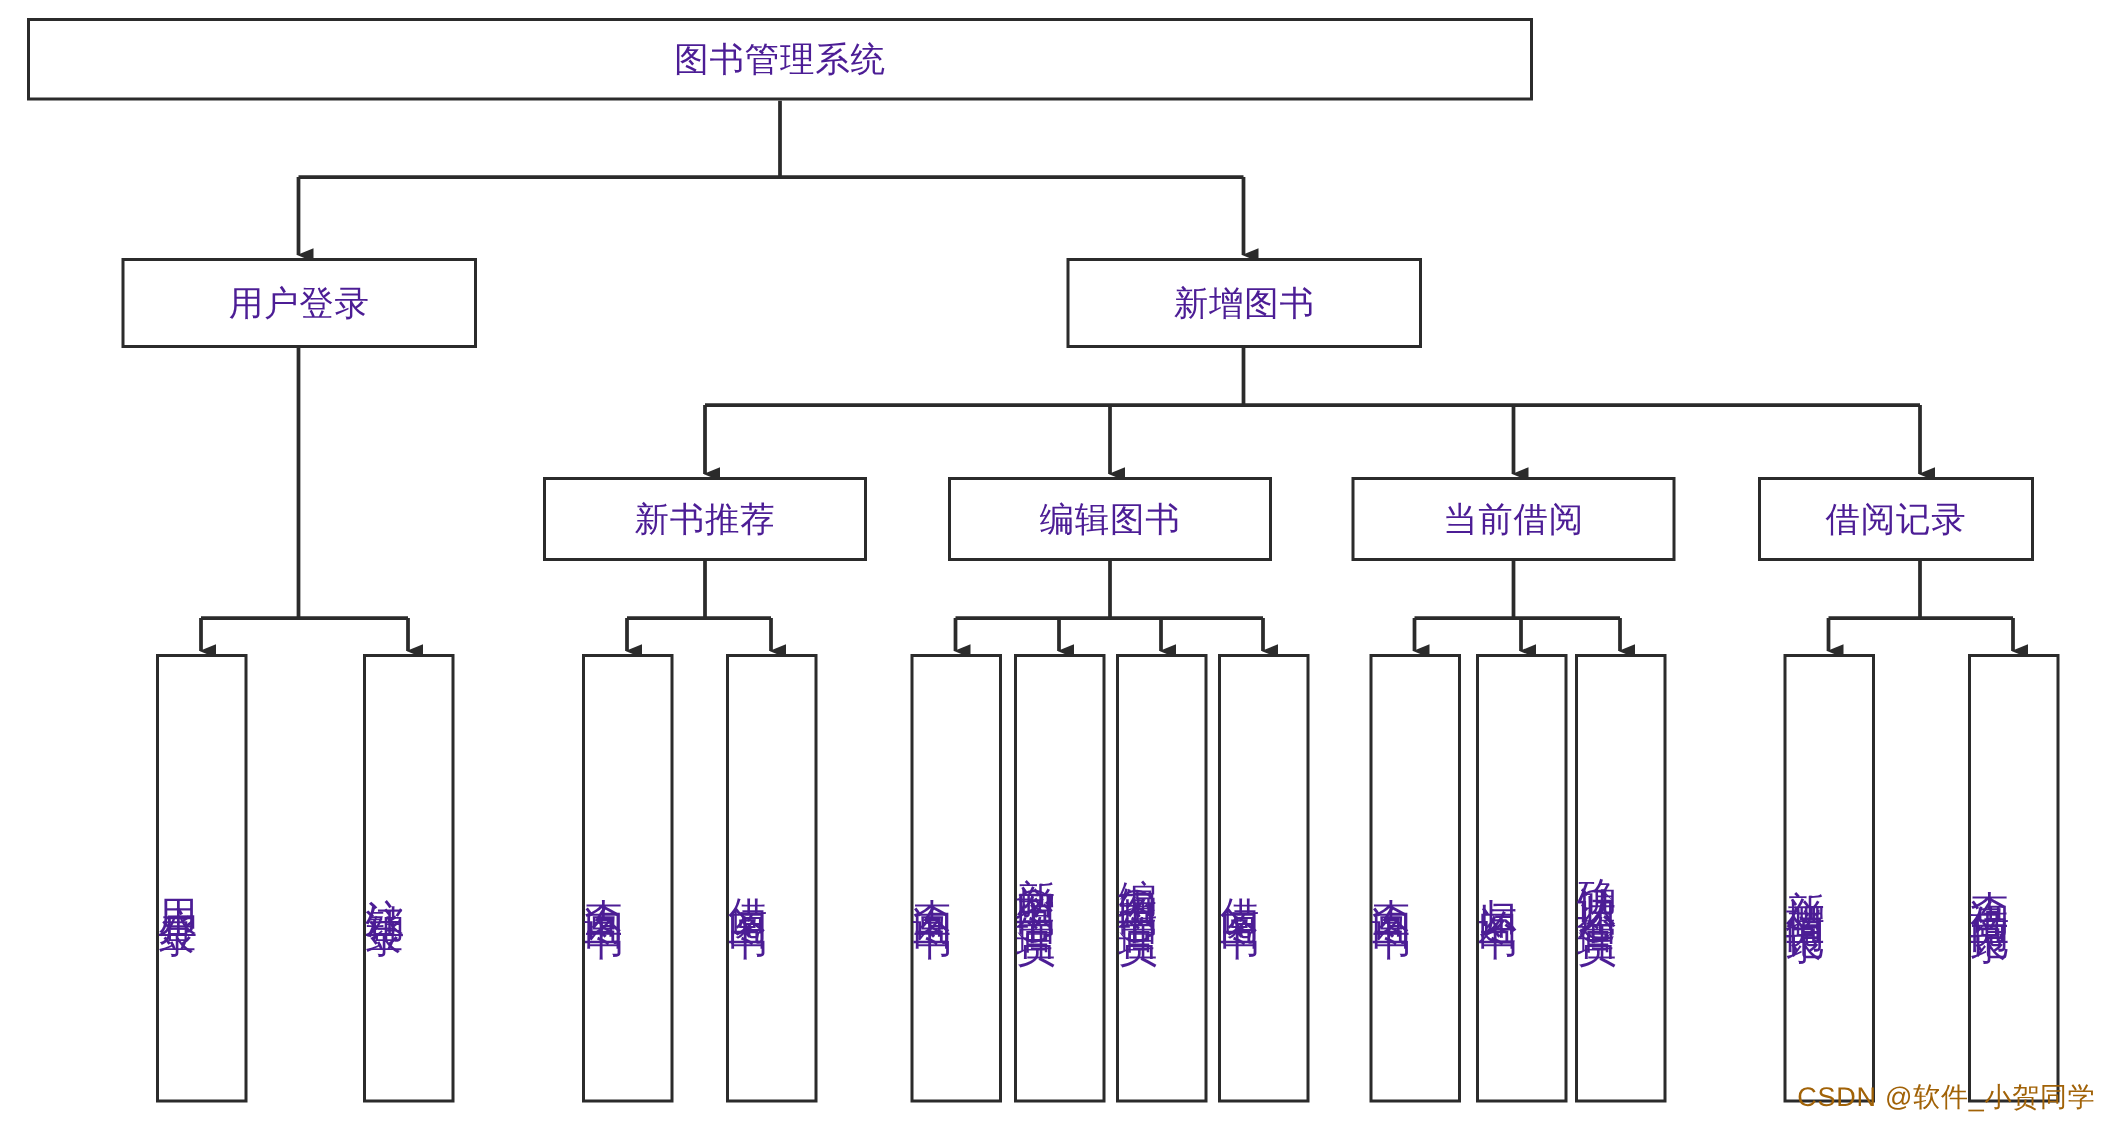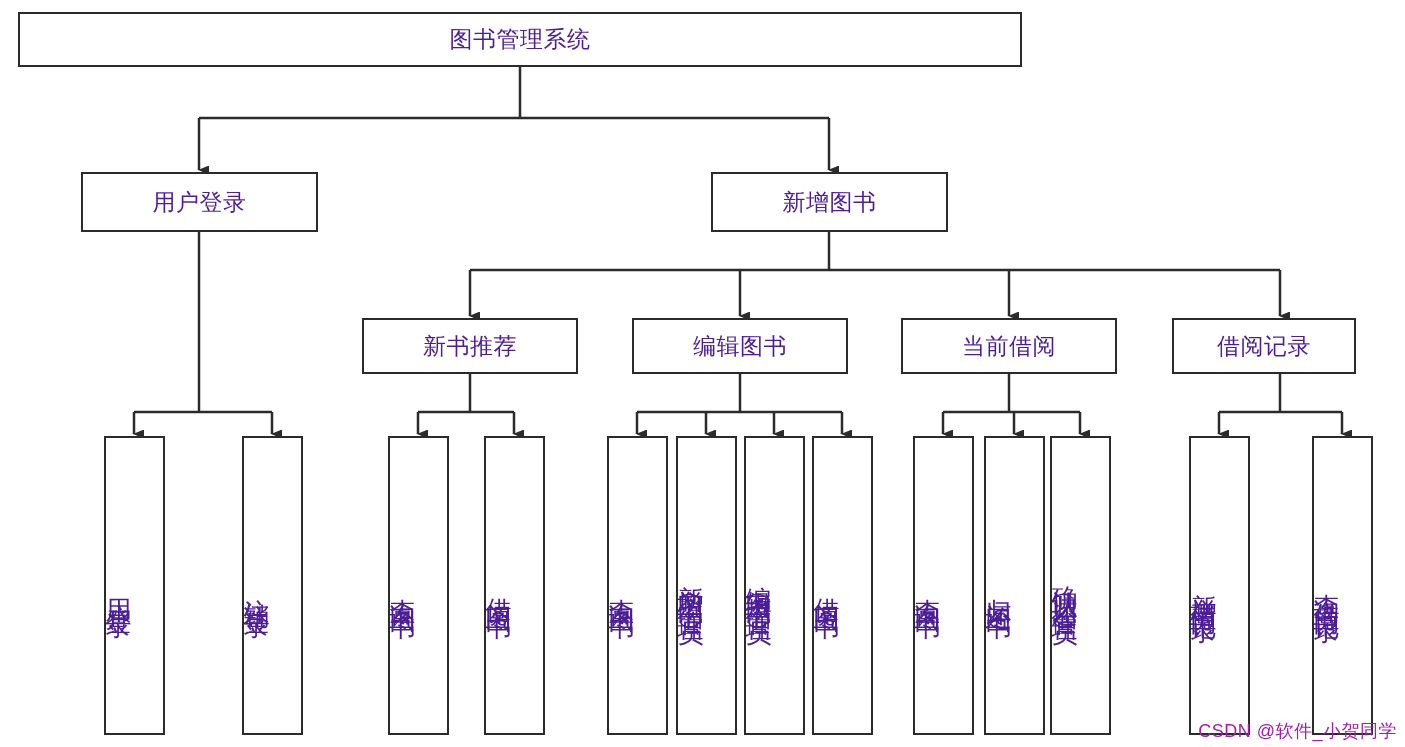--- a/index.html
+++ b/index.html
@@ -56,21 +56,21 @@
     line-height: 1.0;
     letter-spacing: 5px;
     white-space: nowrap;
     text-align: center;
   }
   .watermark {
     position: absolute;
     right: 8px;
     bottom: 4px;
     font-size: 18px;
-    color: #a21caf;
+    color: #a16207;
     letter-spacing: 0.5px;
     white-space: nowrap;
     pointer-events: none;
   }
 </style>
 </head>
 <body>
 
 <div id="diagram-root">
 

